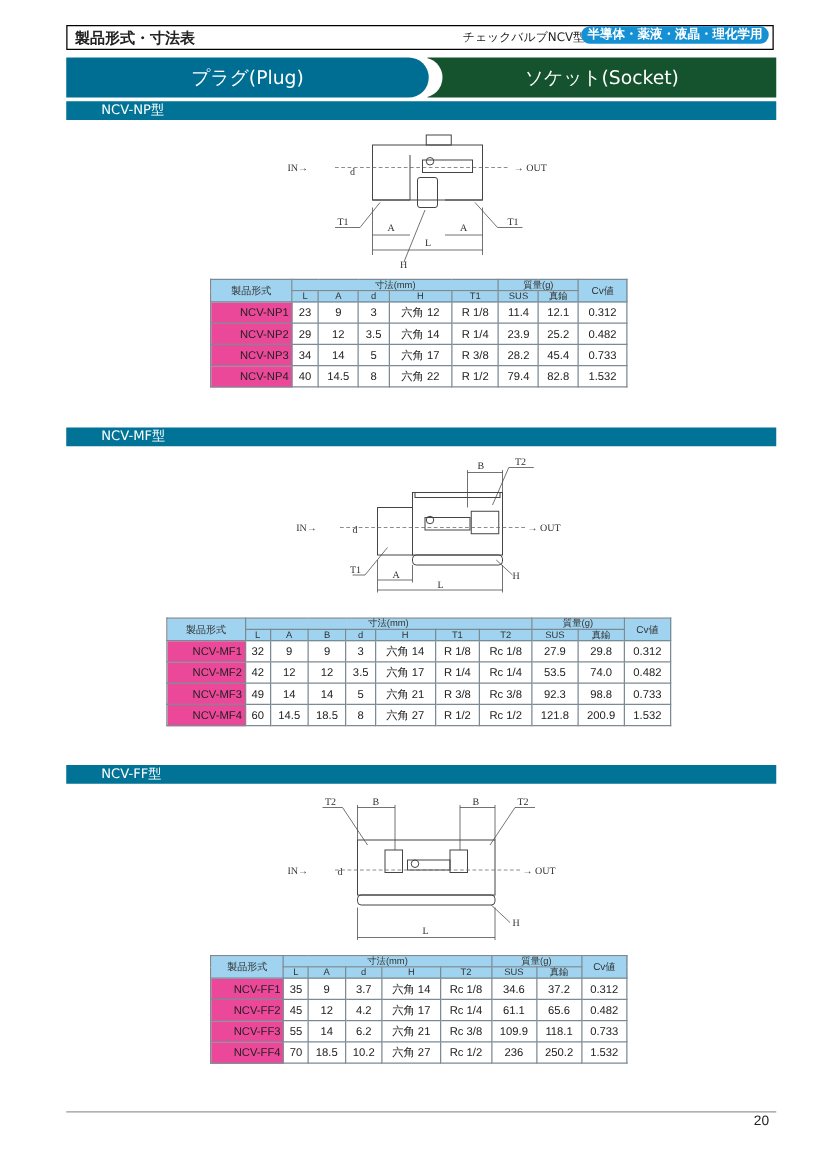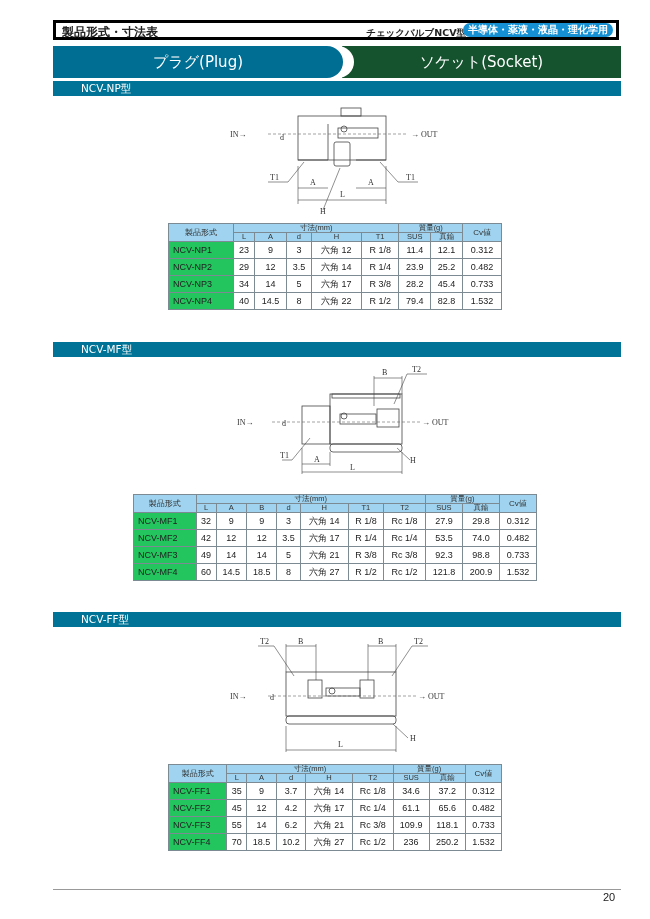--- a/index.html
+++ b/index.html
@@ -1,33 +1,33 @@
 <!DOCTYPE html>
 <html><head>
 <meta charset="utf-8">
 <style>
   html,body{margin:0;padding:0;background:#fff;}
   body{width:650px;height:919px;position:relative;overflow:hidden;font-family:"DejaVu Sans","Liberation Sans",sans-serif;color:#222;}
   .abs{position:absolute;}
-  .hdr{left:53px;top:20px;width:566px;height:20px;border:3px solid #000000;box-sizing:border-box;background:#fff;}
+  .hdr{left:53px;top:20px;width:566px;height:20px;border:1px solid #000000;box-sizing:border-box;background:#fff;}
   .hdr-title{left:6px;top:1px;font-size:12px;font-weight:bold;line-height:17px;}
-  .hdr-sub{right:150px;top:2px;font-size:9.5px;font-weight:bold;line-height:15px;}
+  .hdr-sub{right:150px;top:2px;font-size:9.5px;font-weight:normal;line-height:15px;}
   .hdr-badge{right:3px;top:0;height:14px;line-height:14px;padding:0 5px;border-radius:8px;background:#1590d3;color:#fff;font-size:10px;font-weight:bold;}
   .banner{top:46px;height:32px;}
   .plug{left:53px;width:290px;background:#006e93;border-radius:0 18px 18px 0;color:#fff;font-size:15px;text-align:center;line-height:32px;}
   .socket{left:342px;width:279px;background:#14532d;color:#fff;font-size:15px;text-align:center;line-height:32px;}
   .socket-notch{left:336px;top:46px;width:18px;height:32px;background:#fff;border-radius:0 16px 16px 0;}
   .secbar{left:53px;width:568px;height:15px;background:#007396;color:#fff;font-size:10.5px;line-height:15px;}
   .secbar span{padding-left:28px;}
   table.spec{position:absolute;border-collapse:collapse;font-size:9px;font-family:"Liberation Sans","DejaVu Sans",sans-serif;}
   table.spec td,table.spec th{border:1px solid #7c8a94;padding:0 2px;text-align:center;font-weight:normal;}
   table.spec th{background:#9fd3ef;color:#333;font-size:7.5px;height:8px;line-height:8px;}
   table.spec th.rowhead{font-size:8px;}
   table.spec td{height:16px;line-height:14px;color:#222;}
-  table.spec td.model{background:#22c55e;text-align:left;padding-left:4px;}
+  table.spec td.model{background:#ec4899;text-align:right;padding-left:4px;}
   .footer-line{left:53px;top:889px;width:568px;height:1px;background:#999;}
   .pageno{left:603px;top:891px;font-size:11px;font-family:"Liberation Sans",sans-serif;}
   svg.diag{position:absolute;}
   svg text{font-family:"Liberation Serif","DejaVu Serif",serif;font-size:8px;fill:#333;}
 </style>
 </head>
 <body>
 
 <div class="abs hdr">
   <div class="abs hdr-title">製品形式・寸法表</div>

